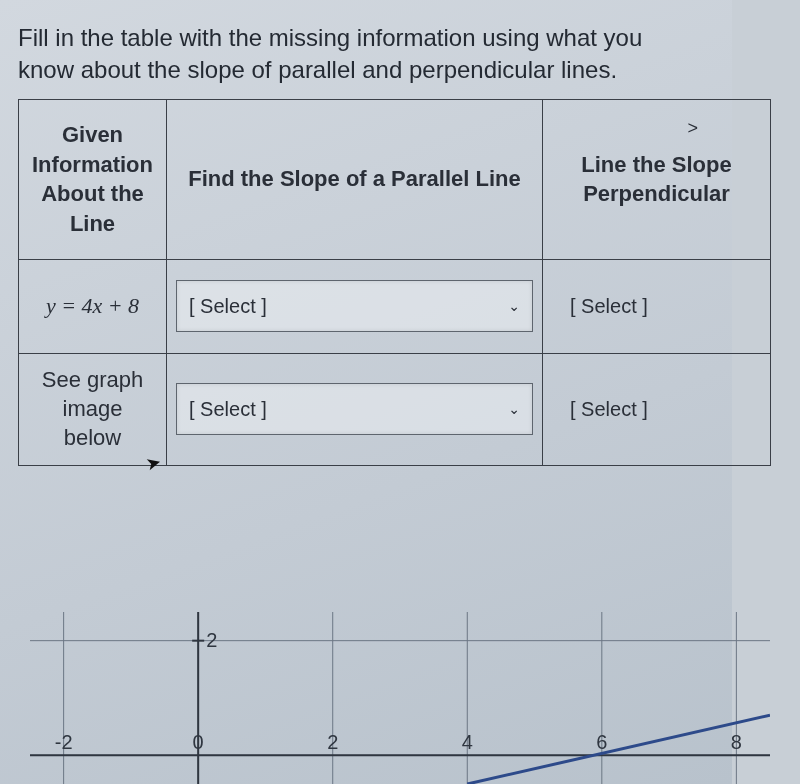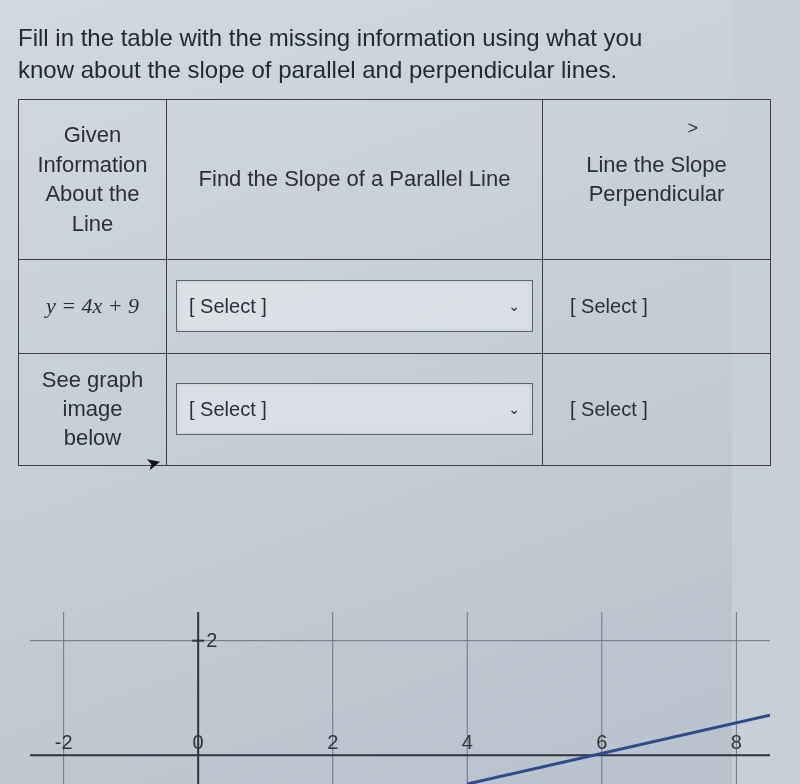--- a/index.html
+++ b/index.html
@@ -42,21 +42,21 @@
   }
   table.main th, table.main td {
     border: 1px solid #3a3f47;
     text-align: center;
     vertical-align: middle;
     font-size: 22px;
     color: #2a2f38;
     background: transparent;
   }
   table.main th {
-    font-weight: 400;
+    font-weight: 700;
     padding: 10px 6px;
   }
   col.c1 { width: 148px; }
   col.c2 { width: 376px; }
   col.c3 { width: 228px; }
   .hdr { height: 160px; line-height:1.35; }
   .row { height: 94px; }
   .given-cell {
     font-style: normal;
     color: #303641;
@@ -136,21 +136,21 @@
     <th><span style="white-space:pre-line">Given
 Information
 About the
 Line</span></th>
     <th><span>Find the Slope of a Parallel Line</span></th>
     <th><span style="white-space:pre-line">Line the Slope
 Perpendicular</span></th>
   </tr>
 
   <tr class="row">
-    <td class="given-cell"><span class="eq">y = 4x + 9</span></td>
+    <td class="given-cell"><span class="eq">y = 4x + 8</span></td>
     <td>
       <div class="select-wrap">
         <div class="select-box">
           <span>[ Select ]</span>
           <span class="chev">⌄</span>
         </div>
       </div>
     </td>
     <td>
       <div class="select-wrap">

